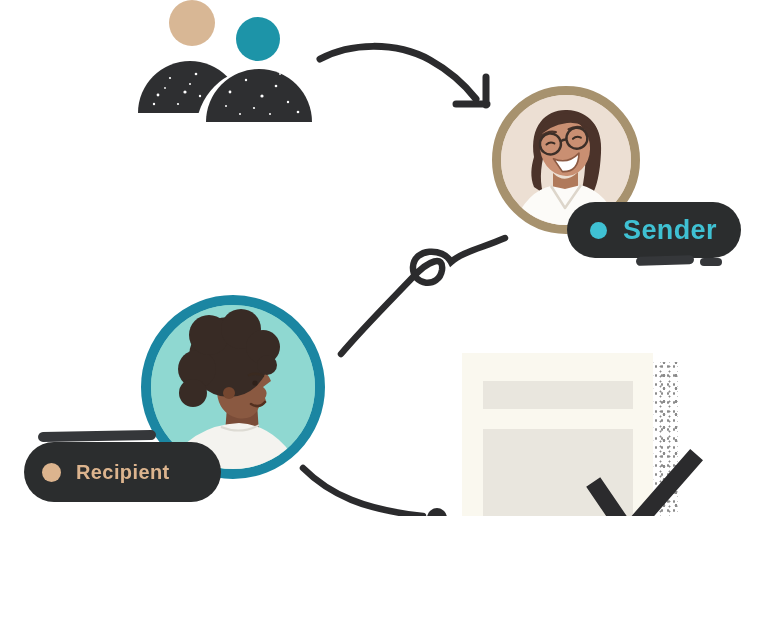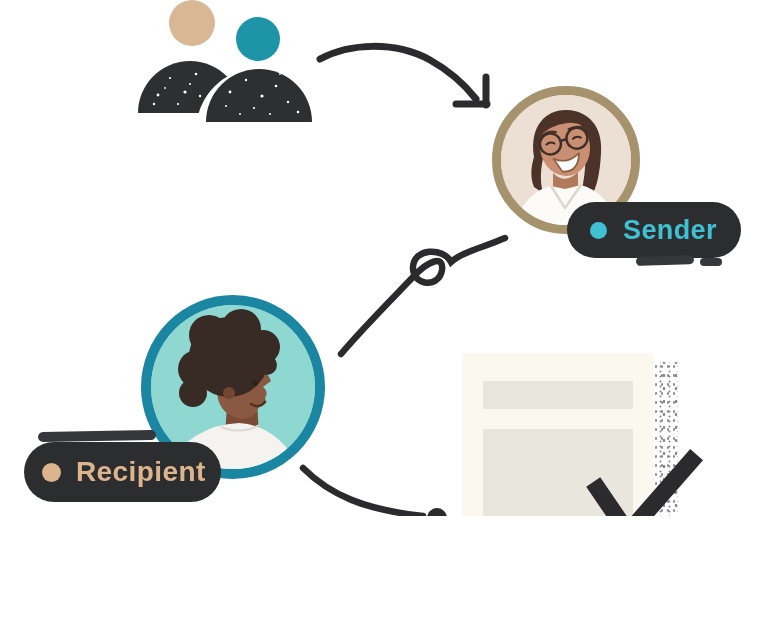--- a/index.html
+++ b/index.html
@@ -37,21 +37,21 @@
 
   
   .pill{display:flex;align-items:center;background:var(--pill);border-radius:999px;z-index:4;}
   .pill-sender{left:567px;top:202px;width:174px;height:56px;padding-left:23px;gap:16px;}
   .pill-recipient{left:24px;top:442px;width:197px;height:60px;padding-left:18px;gap:15px;}
   .pill .dot{border-radius:50%;flex:0 0 auto;}
   .pill-sender .dot{width:17px;height:17px;background:var(--teal-text);}
   .pill-recipient .dot{width:19px;height:19px;background:var(--tan-text);}
   .pill .lbl{font-weight:bold;letter-spacing:.4px;}
   .pill-sender .lbl{font-size:27px;color:var(--teal-text);}
-  .pill-recipient .lbl{font-size:28px;color:var(--tan-text);}
+  .pill-recipient .lbl{font-size:20px;color:var(--tan-text);}
 
   
   .rough{background:#35373a;border-radius:6px;z-index:4;}
   .rough-a{left:636px;top:256px;width:58px;height:9px;transform:rotate(-2deg);}
   .rough-b{left:700px;top:258px;width:22px;height:8px;}
   .rough-c{left:38px;top:431px;width:118px;height:10px;transform:rotate(-1deg);}
 
   
   .document{left:462px;top:353px;width:191px;height:251px;background:var(--paper);z-index:2;}
   .doc-block{position:absolute;left:21px;width:150px;background:var(--paper-block);}

